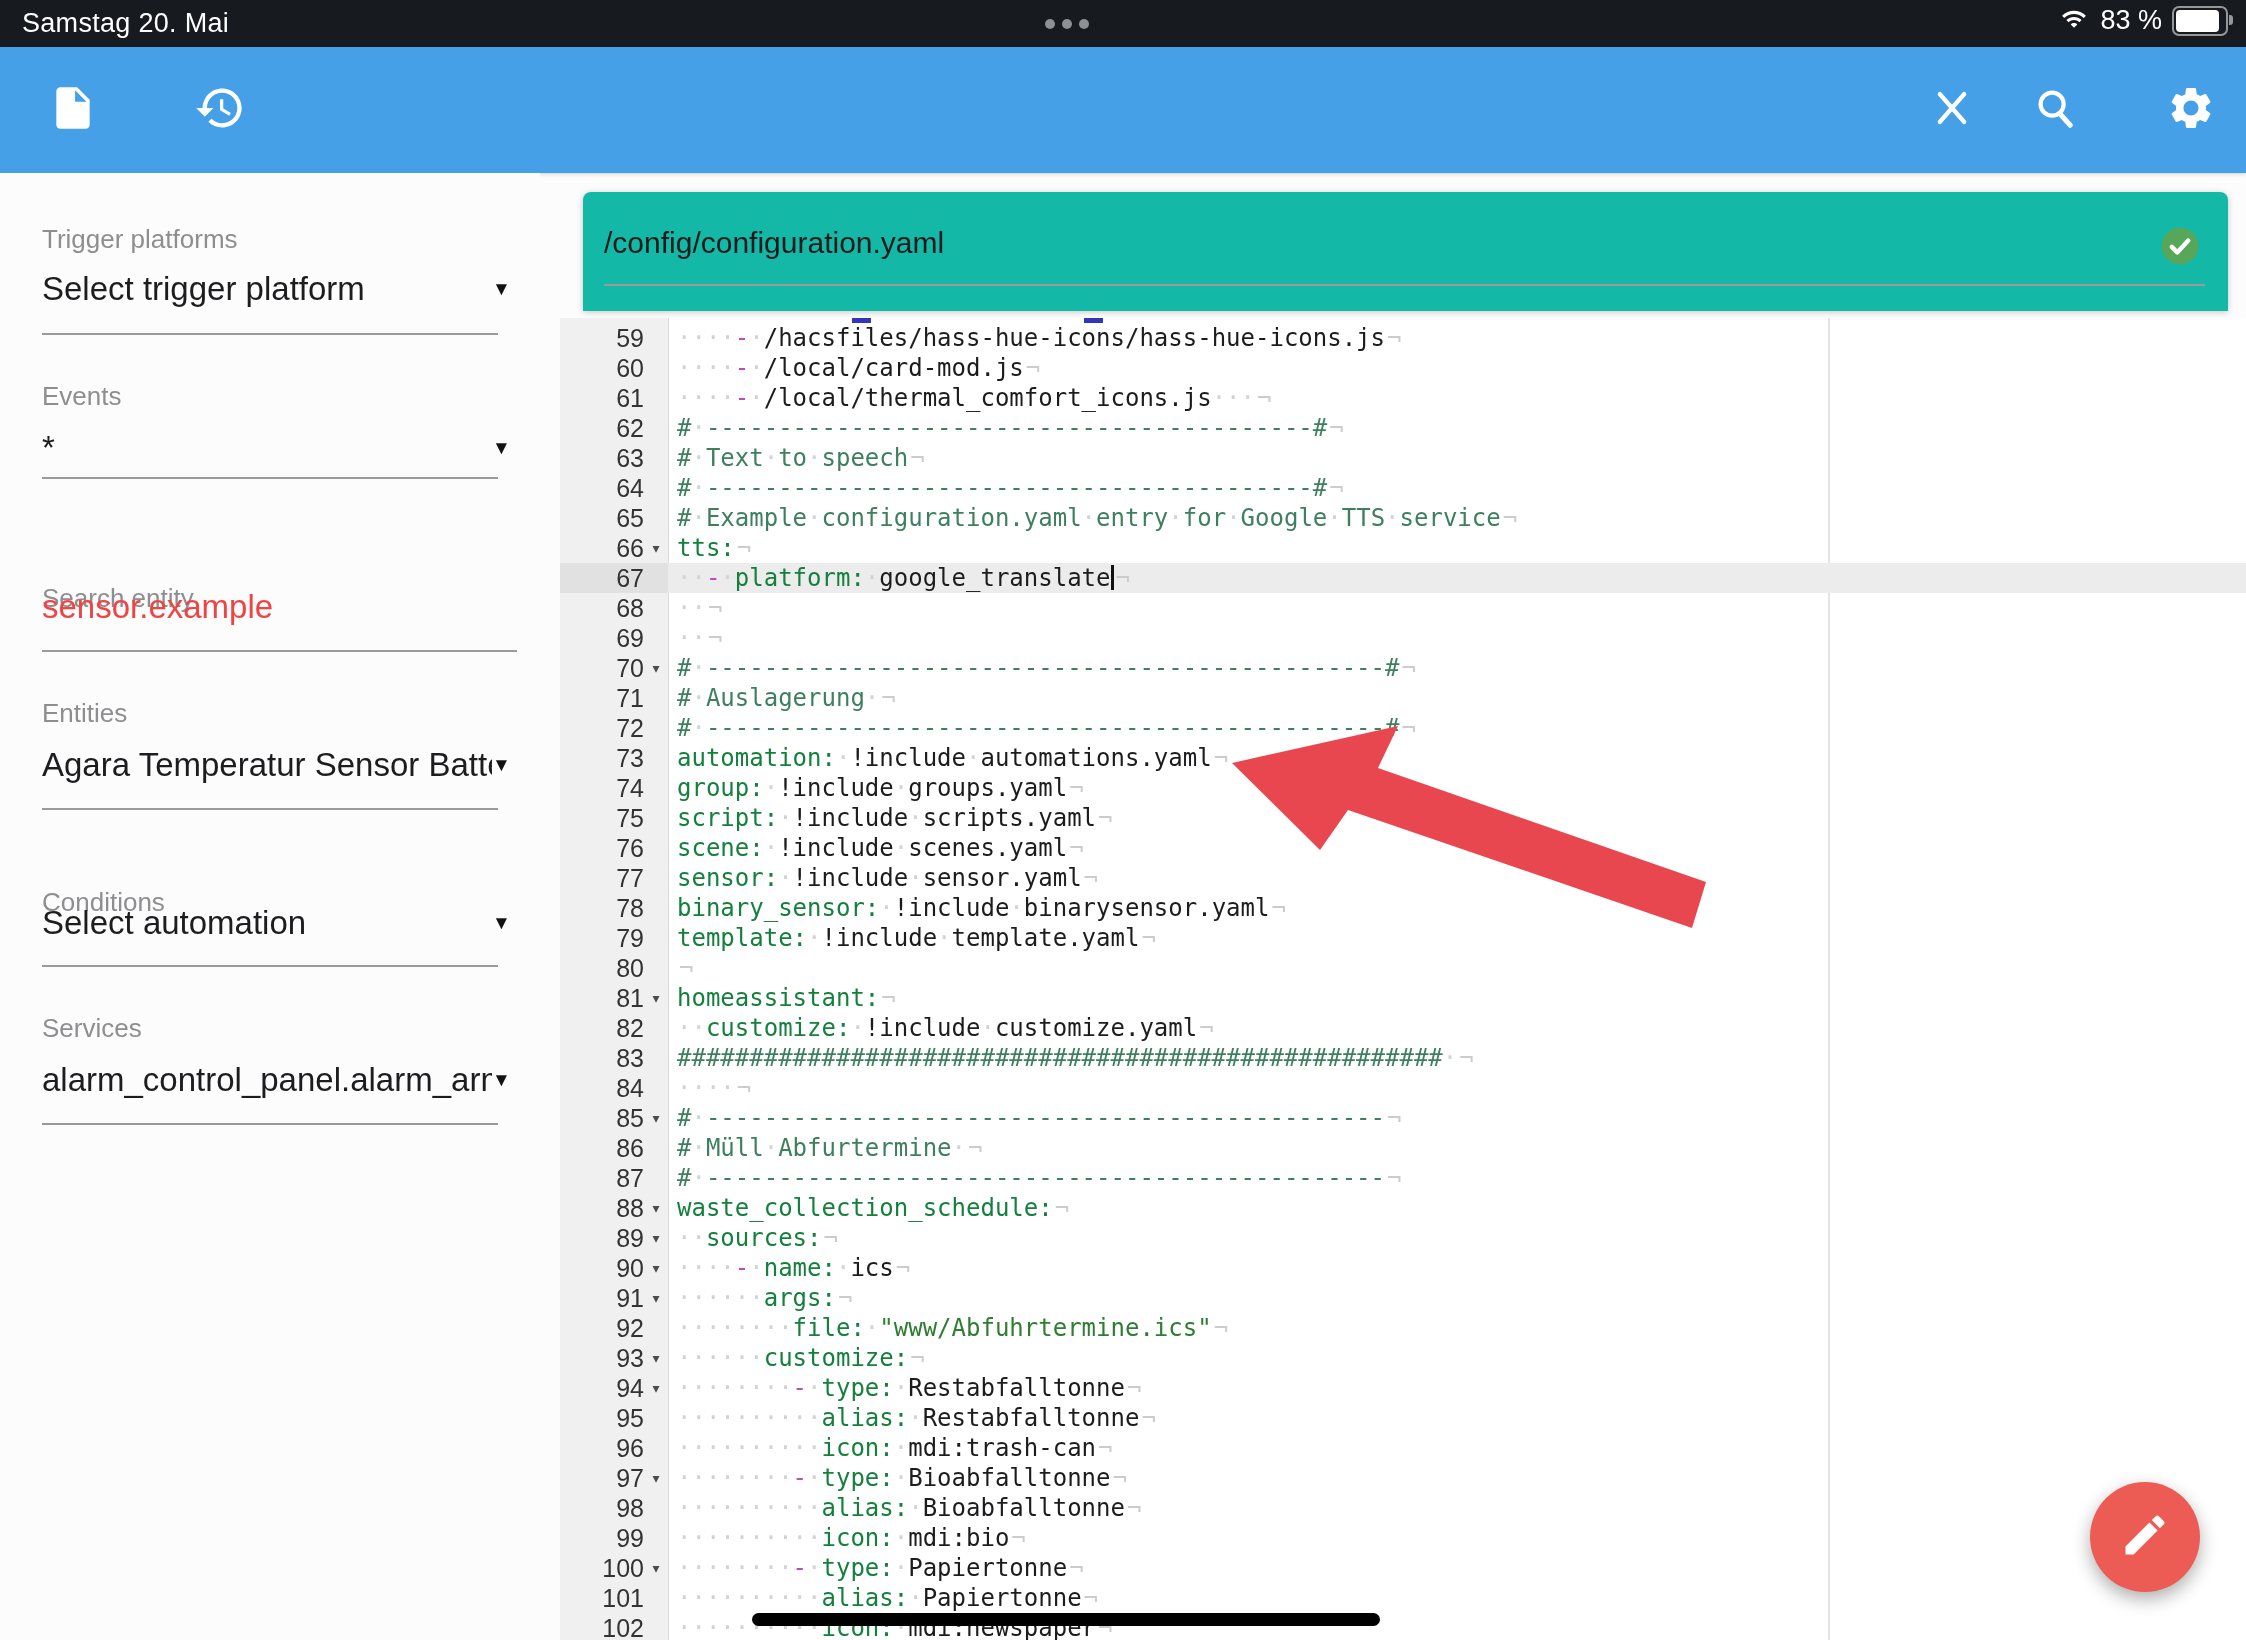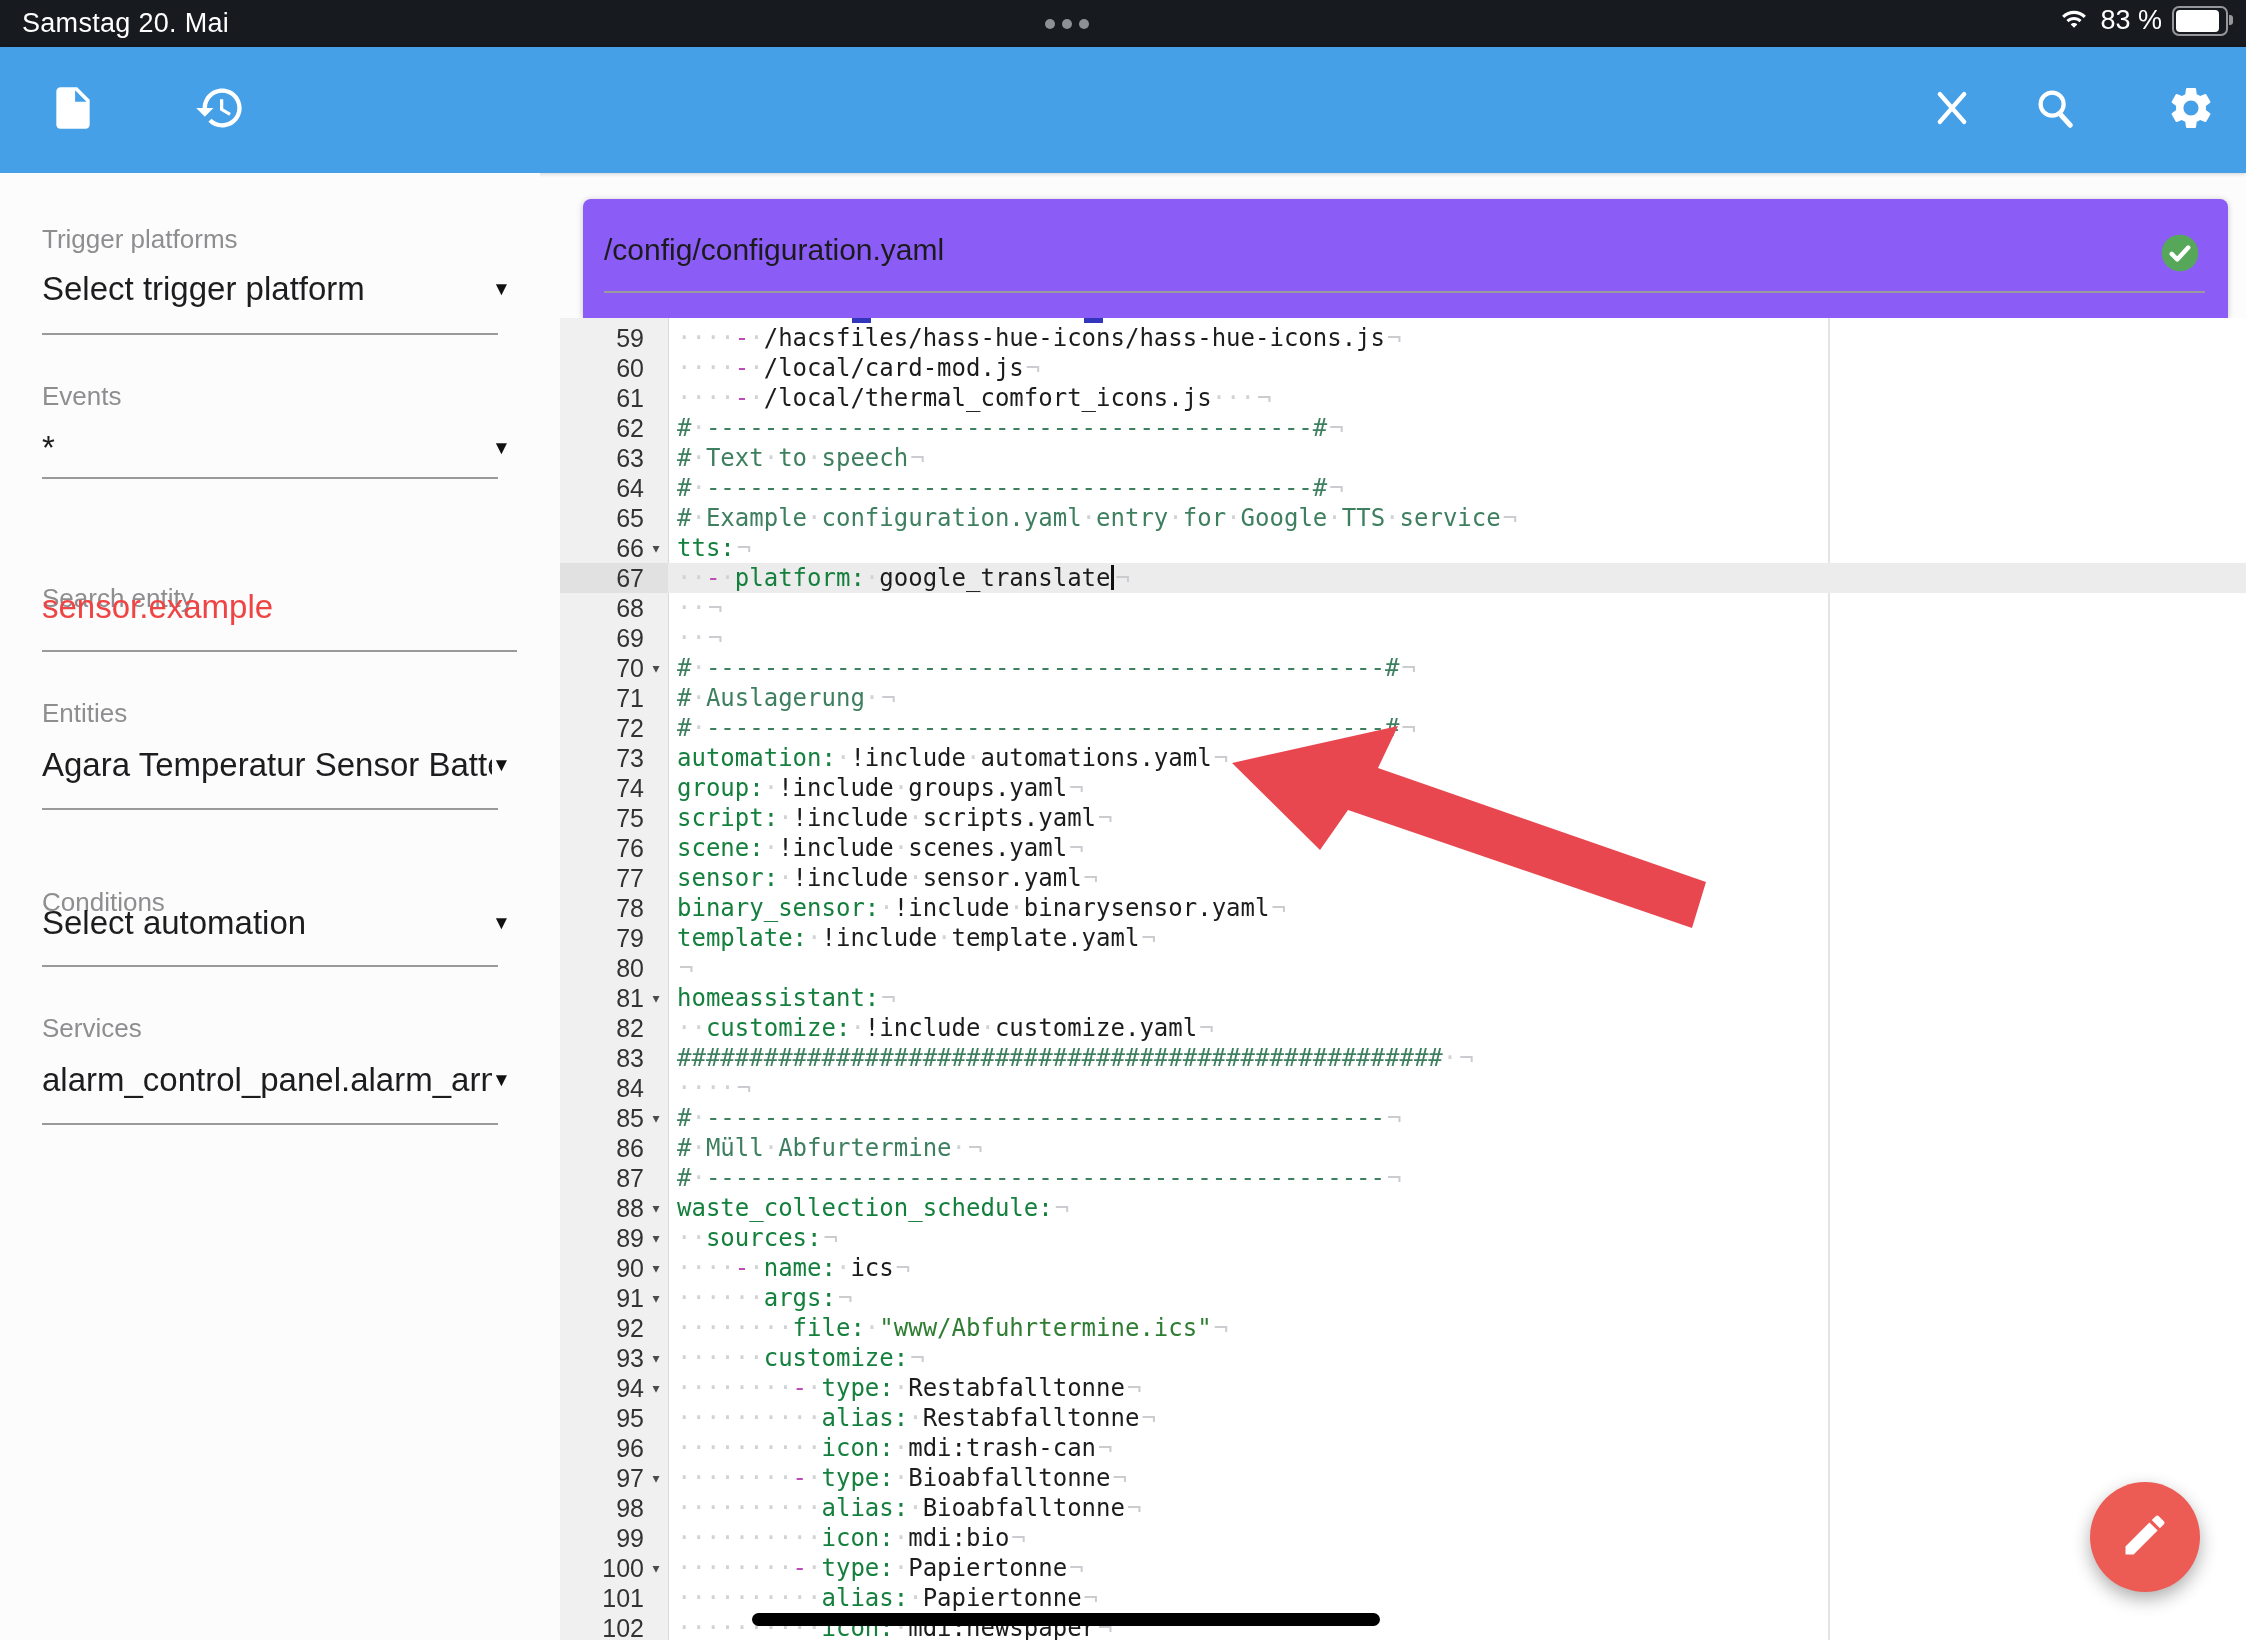--- a/index.html
+++ b/index.html
@@ -23,21 +23,21 @@
   
   #sidebar{position:absolute;left:0;top:173px;width:540px;bottom:0;background:#fcfcfd;}
   .field{position:absolute;left:42px;}
   .f-label{font-size:26px;color:#8e8e90;}
   .f-value{font-size:33px;color:#1d1d1f;white-space:nowrap;overflow:hidden;max-width:450px;}
   .f-value.placeholder{color:#ef4444;}
   .f-line{position:absolute;left:42px;height:2px;background:#9a9a9c;}
   .f-arrow{position:absolute;font-size:19px;color:#111;}
 
   
-  #filecard{position:absolute;left:583px;top:199px;width:1645px;height:119px;background:#8b5cf6;border-radius:8px 8px 0 0;box-shadow:0 1px 6px rgba(0,0,0,.22);}
+  #filecard{position:absolute;left:583px;top:192px;width:1645px;height:119px;background:#14b8a6;border-radius:8px 8px 0 0;box-shadow:0 1px 6px rgba(0,0,0,.22);}
   #filecard .path{position:absolute;left:21px;top:34px;font-size:30px;color:#1b1b1d;}
   #filecard .underline{position:absolute;left:21px;right:23px;bottom:25px;height:2px;background:#9b9b9d;}
   #filecard .check{position:absolute;right:26px;top:32px;}
 
   
   #editor{position:absolute;left:560px;top:318px;width:1686px;bottom:0;background:#fff;overflow:hidden;}
   #gutterbg{position:absolute;left:0;top:0;bottom:0;width:108px;background:#f0f0f0;border-right:1px solid #dadada;}
   #ruler{position:absolute;left:1268px;top:0;bottom:0;width:2px;background:#e4e4e6;}
   #code-rows{position:absolute;left:0;top:5px;right:0;}
   .line{display:flex;height:30px;position:relative;}

